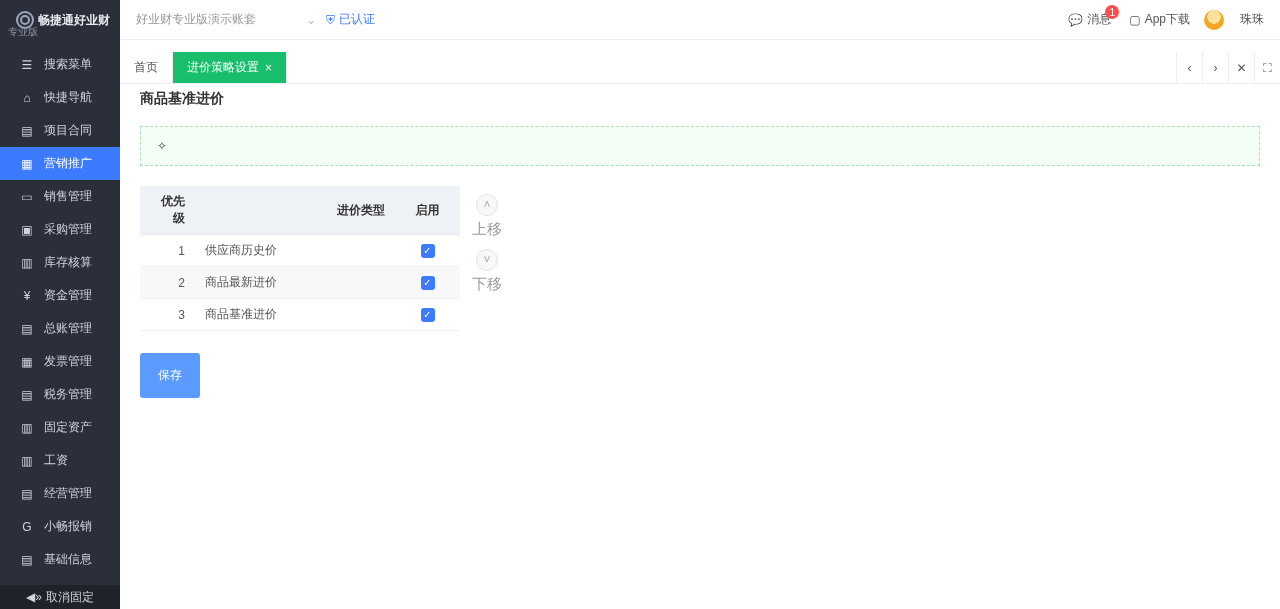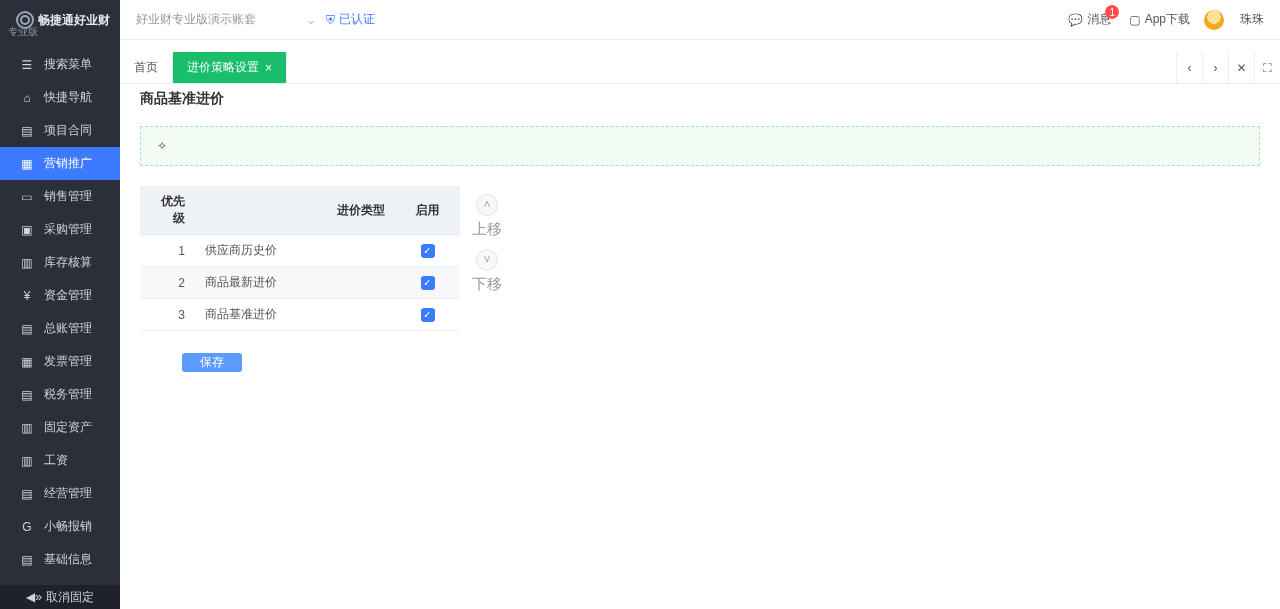--- a/index.html
+++ b/index.html
@@ -49,21 +49,21 @@
     th:last-child, td:last-child { text-align: center; width: 65px; }
     td { padding: 7px 10px; border-bottom: 1px solid #eef0f4; color: #555; }
     tr.alt td { background: #f6f8fa; }
 
     .checkbox { width: 14px; height: 14px; border-radius: 3px; background: #3c7bff; display: inline-flex; align-items: center; justify-content: center; color: #fff; font-size: 10px; cursor: pointer; }
 
     .move-col { display: flex; flex-direction: column; align-items: center; gap: 4px; margin-top: 8px; }
     .move-btn { width: 22px; height: 22px; border-radius: 50%; border: 1px solid #e0e3e9; background: #f7f8fa; display: flex; align-items: center; justify-content: center; color: #aaa; cursor: pointer; }
     .move-label { color: #999; font-size: 15px; margin-bottom: 6px; }
 
-    .save-btn { margin-top: 22px; background: #5b9bff; color: #fff; border: none; padding: 1px 18px; border-radius: 3px; cursor: pointer; font-size: 12px; margin-left: 42px; }
+    .save-btn { margin-top: 22px; background: #5b9bff; color: #fff; border: none; padding: 14px 18px; border-radius: 3px; cursor: pointer; font-size: 12px; }
   </style>
 </head>
 <body>
 
 <aside class="sidebar">
   <div class="brand">
     <span class="brand-logo"></span>
     <span class="brand-text">畅捷通好业财</span>
   </div>
   <div class="brand-sub">专业版</div>

